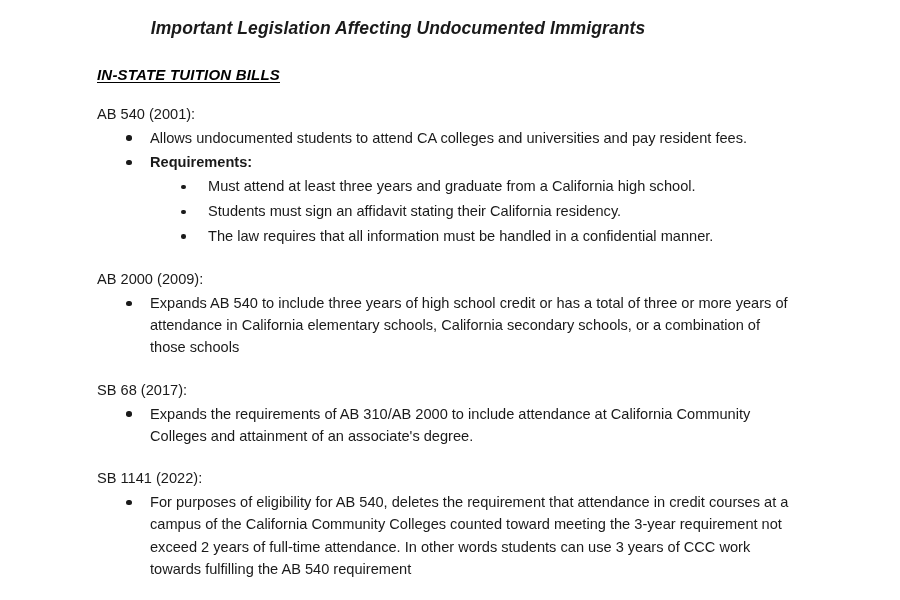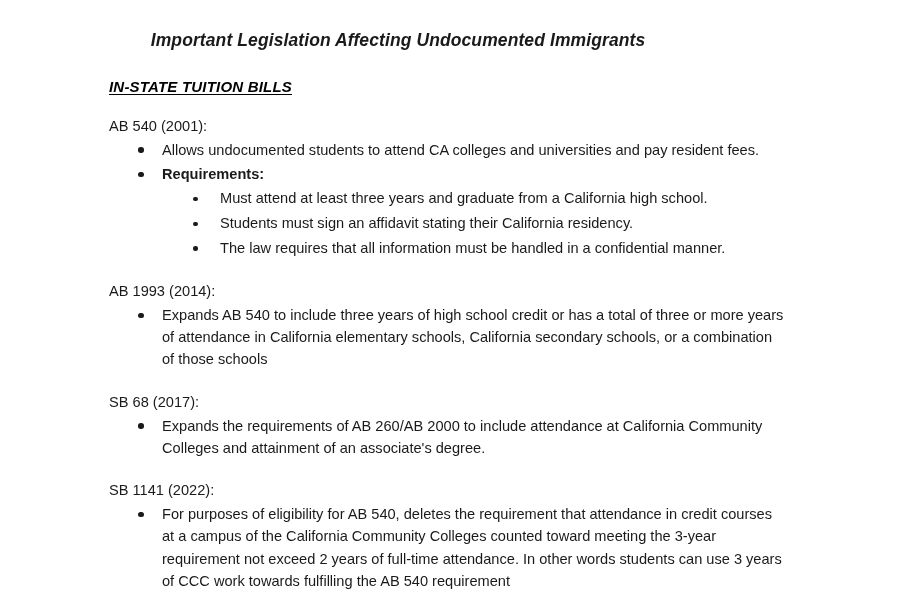--- a/index.html
+++ b/index.html
@@ -15,21 +15,21 @@
     color: #1a1a1a;
     -webkit-font-smoothing: antialiased;
   }
 
   .page {
     position: relative;
     width: 796px;
     height: 600px;
     background: #ffffff;
     box-sizing: border-box;
-    padding: 12px;
+    padding: 0;
   }
 
   .doc-title {
     text-align: center;
     font-weight: bold;
     font-style: italic;
     font-size: 17.5px;
     letter-spacing: 0.1px;
     margin: 0;
     padding-top: 17px;
@@ -161,35 +161,35 @@
           <li>
             <span class="marker-dot"></span>
             <span>The law requires that all information must be handled in a confidential manner.</span>
           </li>
         </ul>
       </li>
     </ul>
   </div>
 
   <div class="bill-block">
-    <p class="bill-label">AB 1993 (2014):</p>
+    <p class="bill-label">AB 2000 (2009):</p>
     <ul class="level1">
       <li>
         <span class="marker-disc"></span>
         <span>Expands AB 540 to include three years of high school credit or has a total of three or more years of attendance in California elementary schools, California secondary schools, or a combination of those schools</span>
       </li>
     </ul>
   </div>
 
   <div class="bill-block">
     <p class="bill-label">SB 68 (2017):</p>
     <ul class="level1">
       <li>
         <span class="marker-disc"></span>
-        <span>Expands the requirements of AB 260/AB 2000 to include attendance at California Community Colleges and attainment of an associate's degree.</span>
+        <span>Expands the requirements of AB 310/AB 2000 to include attendance at California Community Colleges and attainment of an associate's degree.</span>
       </li>
     </ul>
   </div>
 
   <div class="bill-block">
     <p class="bill-label">SB 1141 (2022):</p>
     <ul class="level1">
       <li>
         <span class="marker-disc"></span>
         <span>For purposes of eligibility for AB 540, deletes the requirement that attendance in credit courses at a campus of the California Community Colleges counted toward meeting the 3-year requirement not exceed 2 years of full-time attendance. In other words students can use 3 years of CCC work towards fulfilling the AB 540 requirement</span>

